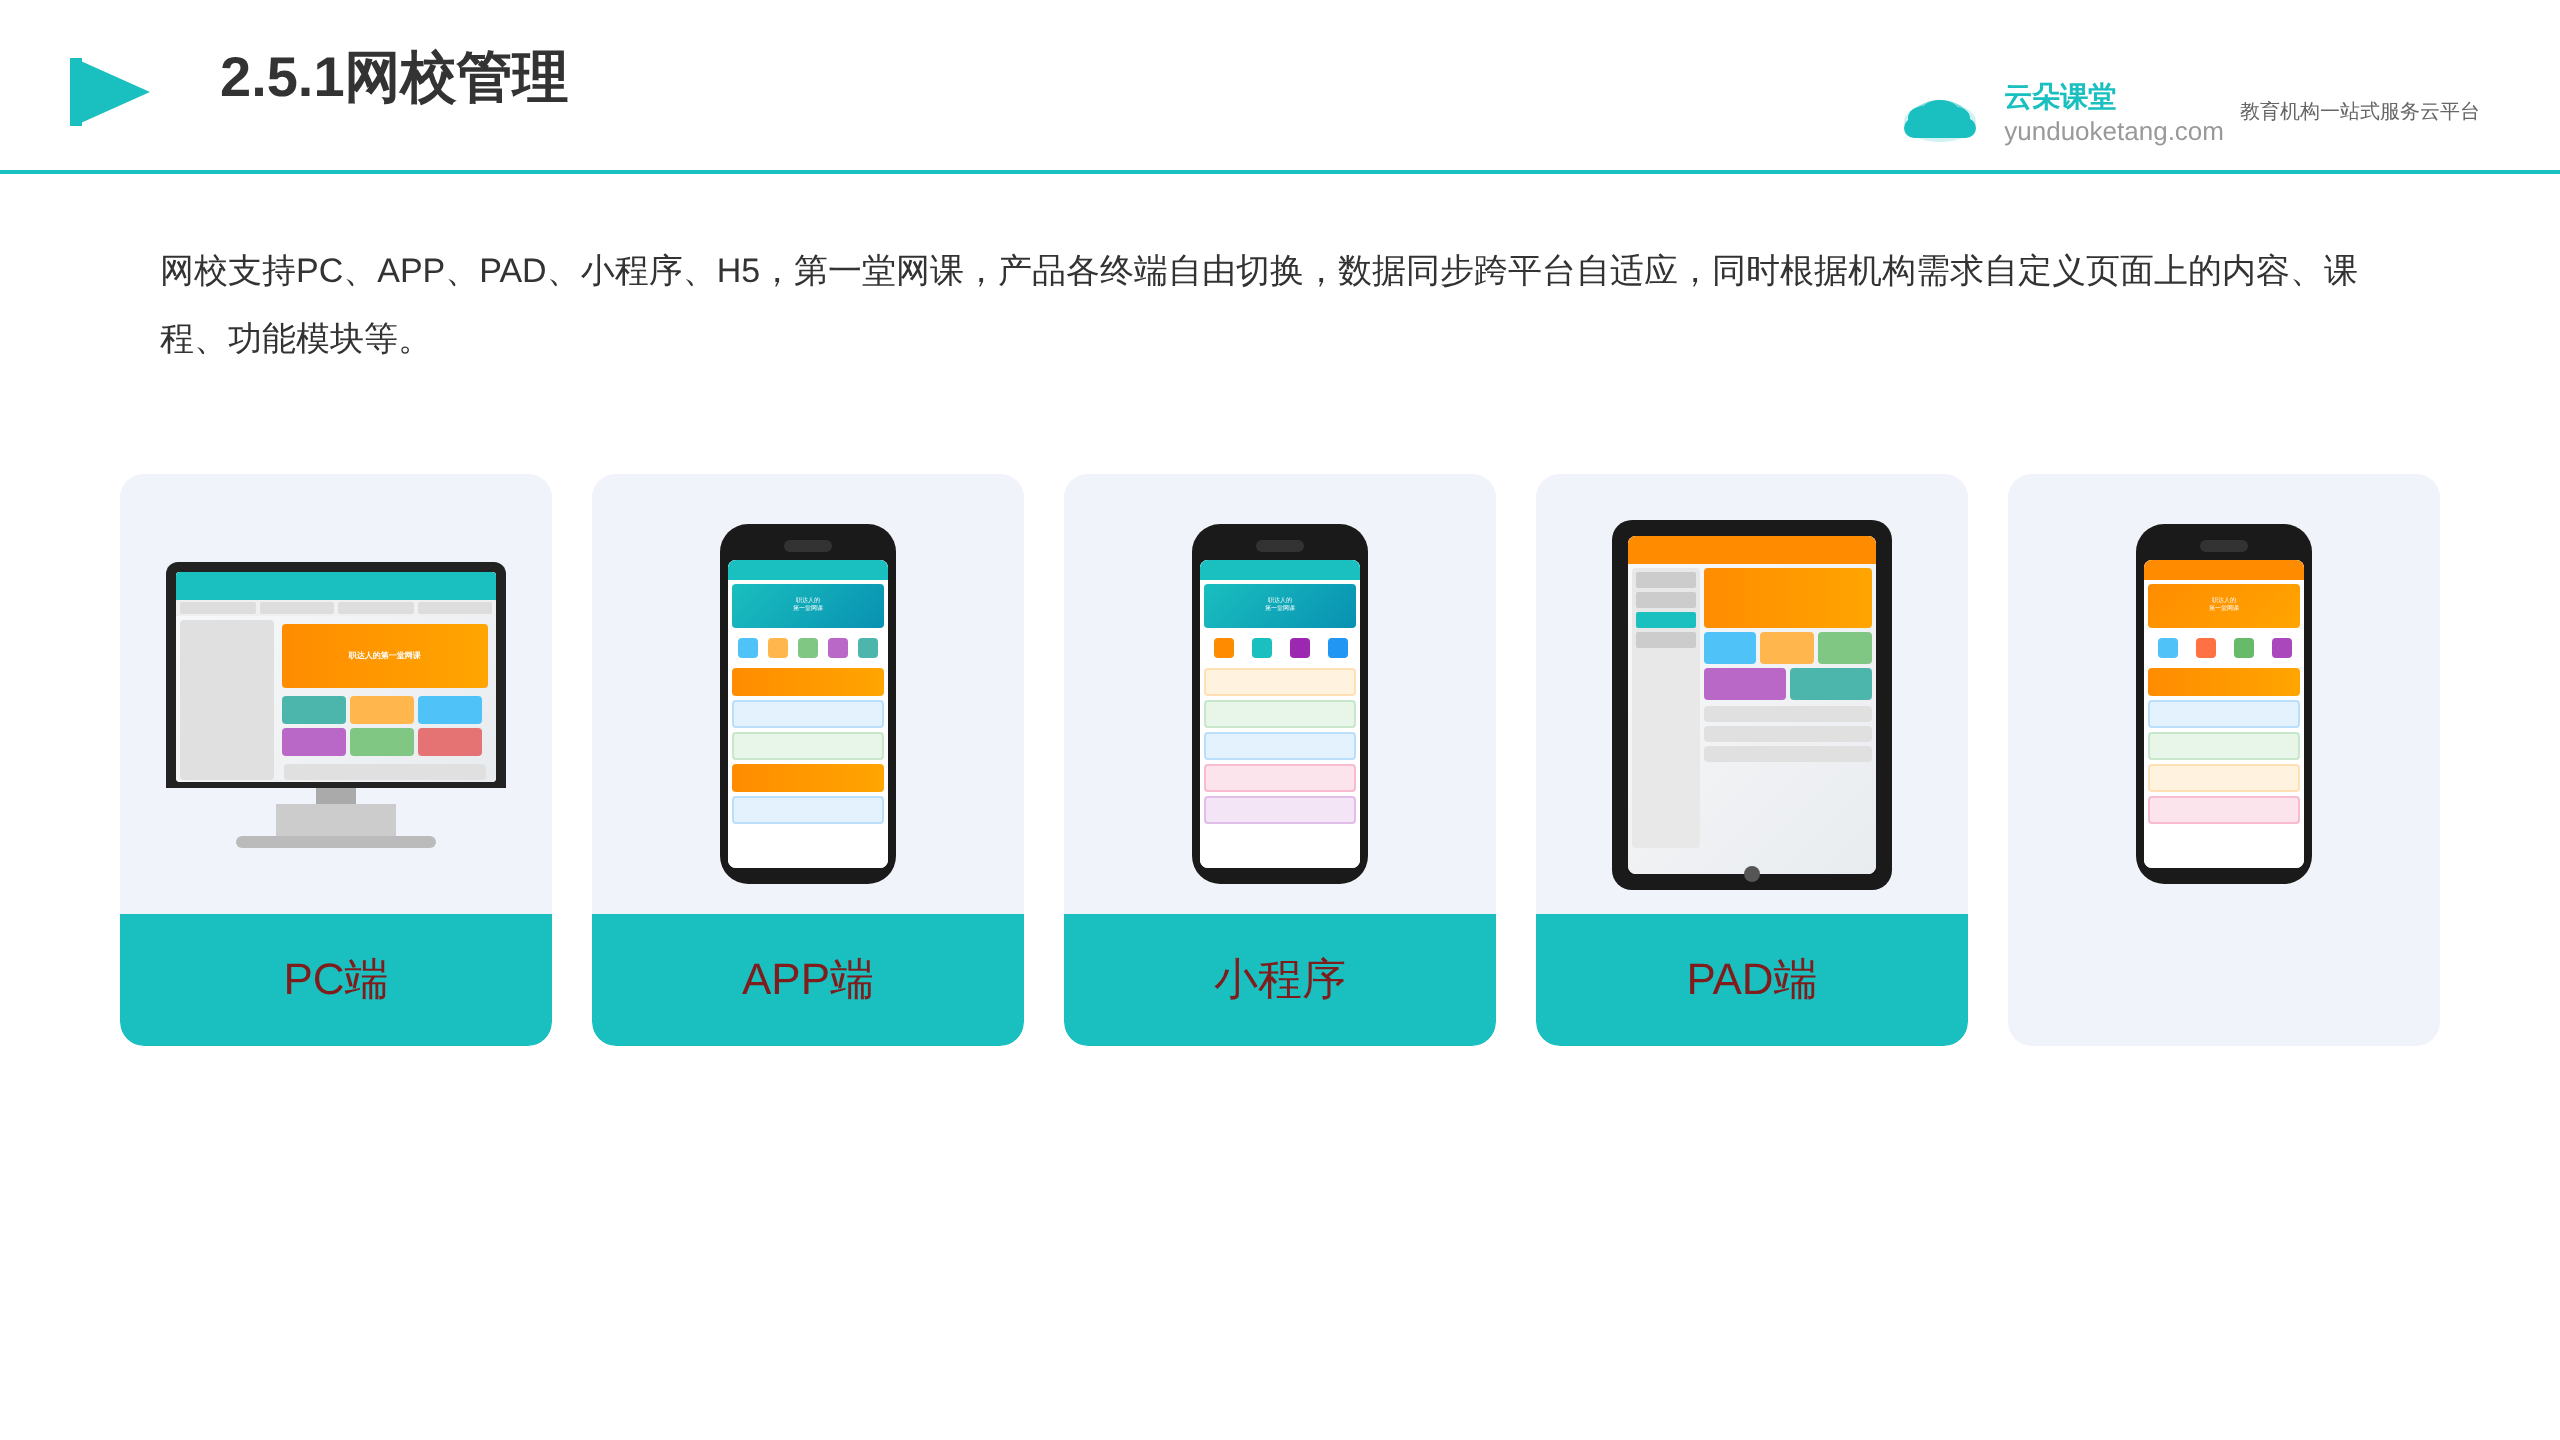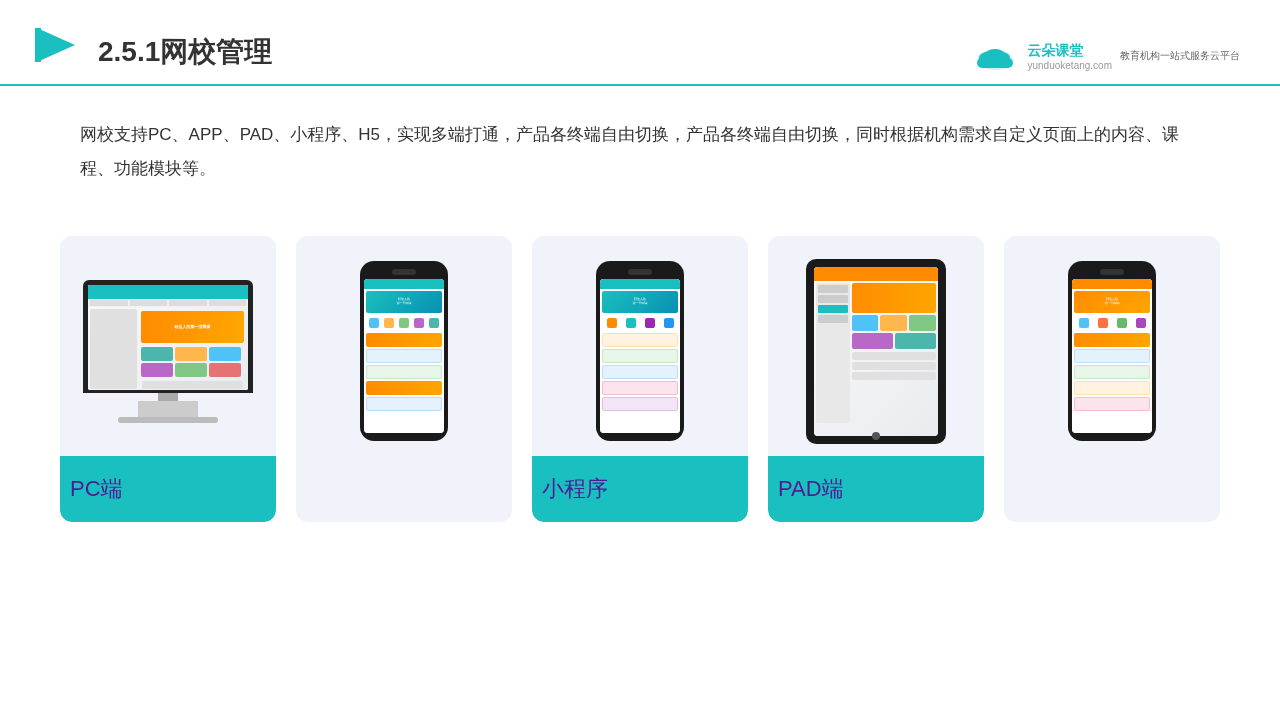--- a/index.html
+++ b/index.html
@@ -15,22 +15,22 @@
     
     .header {
       display: flex;
       align-items: center;
       justify-content: space-between;
       padding: 18px 40px 12px 30px;
       border-bottom: 2px solid #1ABFBF;
     }
     .header-left {
       display: flex;
-      align-items: flex-end;
-      gap: 16px;
+      align-items: flex-start;
+      gap: 28px;
     }
     .logo-arrow {
       width: 52px;
       height: 52px;
       display: flex;
       align-items: center;
       justify-content: center;
     }
     .page-title {
       font-size: 28px;
@@ -68,22 +68,22 @@
       height: 220px;
       display: flex;
       align-items: center;
       justify-content: center;
       padding: 20px 15px 10px;
       background: #f0f4fa;
     }
 
     .card-label {
       background: #1ABFBF;
-      color: #4c1d95;
-      text-align: left;
+      color: #7f1d1d;
+      text-align: center;
       font-size: 22px;
       padding: 18px 10px;
       font-weight: 500;
       border-radius: 0 0 12px 12px;
     }
 
     
     .pc-mockup {
       position: relative;
       width: 170px;
@@ -308,21 +308,21 @@
       flex-direction: column;
       align-items: center;
       margin-top: 22px;
     }
     .brand-name-cn {
       font-size: 14px;
       color: #1ABFBF;
       font-weight: bold;
     }
     .brand-name-en {
-      font-size: 10px;
+      font-size: 13px;
       color: #999;
     }
   </style>
 </head>
 <body>
 
 <div class="header">
   <div class="header-left">
 
     <div class="logo-arrow">
@@ -350,21 +350,21 @@
         <div class="brand-name-en">yunduoketang.com</div>
       </div>
       <div style="font-size:10px;color:#666;line-height:1.4;text-align:left;">
         <span>教育机构一站式服务云平台</span>
       </div>
     </div>
   </div>
 </div>
 
 <div class="description">
-  <div>网校支持PC、APP、PAD、小程序、H5，实现多端打通，产品各终端自由切换，产品各终端自由切换，同时根据机构需求自定义页面上的内容、课程、功能模块等。</div>
+  <div>网校支持PC、APP、PAD、小程序、H5，第一堂网课，产品各终端自由切换，数据同步跨平台自适应，同时根据机构需求自定义页面上的内容、课程、功能模块等。</div>
 </div>
 
 <div class="cards-container">
 
   <div class="card">
     <div class="card-image-area">
       <div class="pc-mockup">
         <div class="pc-screen-outer">
           <div class="pc-screen-inner">
             <div class="screen-content">
@@ -427,20 +427,21 @@
               <div class="mini-block mini-block-orange"></div>
               <div class="mini-block mini-block-blue"></div>
               <div class="mini-block mini-block-green"></div>
               <div class="mini-block mini-block-orange"></div>
               <div class="mini-block mini-block-blue"></div>
             </div>
           </div>
         </div>
       </div>
     </div>
+    <div class="card-label">APP端</div>
   </div>
 
   <div class="card">
     <div class="card-image-area">
       <div class="phone-mockup">
         <div class="phone-notch"></div>
         <div class="phone-screen">
           <div class="mini-phone-content">
             <div class="mini-header"></div>
             <div class="mini-banner" style="background:linear-gradient(135deg,#1ABFBF,#0891b2);">

